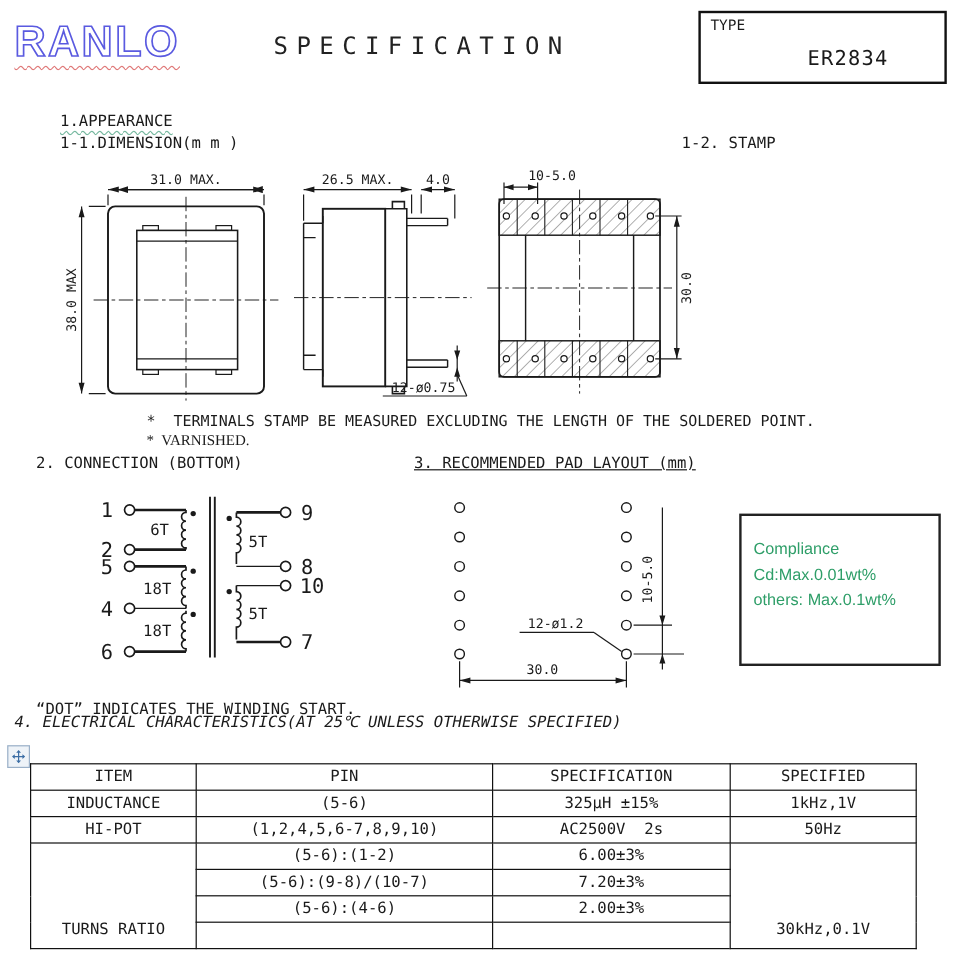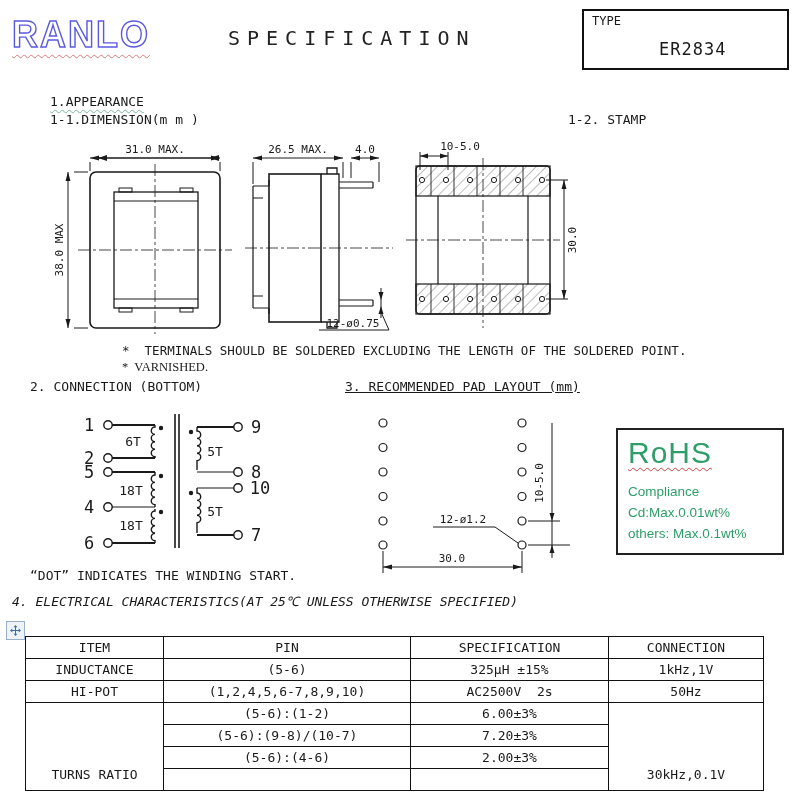--- a/index.html
+++ b/index.html
@@ -11,21 +11,21 @@
   
   .logo{
     left:12px;top:14px;font-family:"Liberation Sans",sans-serif;
     font-size:36px;font-weight:bold;letter-spacing:2px;
     color:transparent;-webkit-text-stroke:1.4px #5a5ae0;
     text-decoration:underline wavy #e07a7a;text-underline-offset:7px;text-decoration-thickness:1px;
   }
   .spec-title{left:228px;top:26px;font-size:20px;letter-spacing:7px;color:#222;}
   .type-box{left:582px;top:9px;width:203px;height:57px;border:2px solid #111;}
   .type-label{left:8px;top:3px;font-size:12px;}
-  .type-value{left:75px;top:28px;font-size:17px;letter-spacing:1px;}
+  .type-value{left:89px;top:28px;font-size:17px;letter-spacing:1px;}
   .h13{font-size:13px;white-space:pre;}
   .h12{font-size:12.5px;white-space:pre;}
   .squiggle{text-decoration:underline wavy #77b9a0;text-underline-offset:3px;text-decoration-thickness:1px;}
   svg text{font-family:"DejaVu Sans Mono",monospace;fill:#1a1a1a;}
   .dimtxt{font-size:11px;}
   .pinnum{font-size:17px;}
   .turns{font-size:13px;}
   
   .rohs-box{left:616px;top:428px;width:168px;height:127px;border:2px solid #222;
     font-family:"Liberation Sans",sans-serif;color:#2e9e68;padding:6px 10px;box-sizing:border-box;}
@@ -169,21 +169,21 @@
 
     <line x1="148" y1="44" x2="170" y2="44" stroke-width="1"></line>
     <line x1="148" y1="163" x2="170" y2="163" stroke-width="1"></line>
     <line x1="166" y1="44" x2="166" y2="163" stroke-width="1"></line>
     <path d="M166,44 l-2.5,9 h5 z M166,163 l-2.5,-9 h5 z" fill="#1a1a1a" stroke="none"></path>
   </g>
   <text x="62" y="14" text-anchor="middle" class="dimtxt">10-5.0</text>
   <text x="178" y="104" text-anchor="middle" class="dimtxt" transform="rotate(-90 178 104)">30.0</text>
 </svg>
 
-<div class="abs h12" style="left:122px;top:343px;">*  TERMINALS SHOULD BE SOLDERED EXCLUDING THE LENGTH OF THE SOLDERED POINT.</div>
+<div class="abs h12" style="left:122px;top:343px;">*  TERMINALS STAMP BE MEASURED EXCLUDING THE LENGTH OF THE SOLDERED POINT.</div>
 <div class="abs h12" style="left:122px;top:360px;font-family:Liberation Serif, serif;">*  VARNISHED.</div>
 
 <div class="abs h13" style="left:30px;top:379px;">2. CONNECTION (BOTTOM)</div>
 <div class="abs h13" style="left:345px;top:379px;text-decoration:underline;">3. RECOMMENDED PAD LAYOUT (mm)</div>
 
 <svg class="abs" style="left:75px;top:396px;" width="235" height="165" viewBox="0 0 235 165">
   <g stroke="#1a1a1a" fill="none">
 
     <line x1="100" y1="18" x2="100" y2="152" stroke-width="1.6"></line>
     <line x1="104" y1="18" x2="104" y2="152" stroke-width="1.6"></line>
@@ -273,27 +273,26 @@
     <line x1="167" y1="153" x2="167" y2="175" stroke-width="1"></line>
     <line x1="28" y1="169" x2="167" y2="169" stroke-width="1"></line>
     <path d="M28,169 l9,-2.5 v5 z M167,169 l-9,-2.5 v5 z" fill="#1a1a1a" stroke="none"></path>
   </g>
   <text x="188" y="85" text-anchor="middle" class="dimtxt" transform="rotate(-90 188 85)">10-5.0</text>
   <text x="108" y="125" text-anchor="middle" class="dimtxt">12-ø1.2</text>
   <text x="97" y="164" text-anchor="middle" class="dimtxt">30.0</text>
 </svg>
 
 <div class="abs rohs-box">
-  <div class="rohs-title">RoHS</div>
   <div class="rohs-line" style="margin-top:14px;">Compliance</div>
   <div class="rohs-line">Cd:Max.0.01wt%</div>
   <div class="rohs-line">others: Max.0.1wt%</div>
 </div>
 
-<div class="abs h13" style="left:30px;top:568px;">“DOT” INDICATES THE WINDING START.</div>
+<div class="abs h13" style="left:30px;top:584px;">“DOT” INDICATES THE WINDING START.</div>
 <div class="abs h13" style="left:12px;top:592px;font-style:italic;">4. ELECTRICAL CHARACTERISTICS(AT 25℃ UNLESS OTHERWISE SPECIFIED)</div>
 
 <div class="abs handle">
   <svg width="11" height="11" viewBox="0 0 11 11">
     <g stroke="#3c6ea5" stroke-width="1" fill="#3c6ea5">
       <line x1="5.5" y1="1" x2="5.5" y2="10"></line>
         <line x1="1" y1="5.5" x2="10" y2="5.5"></line>
       <path d="M5.5,0 l-2,2.3 h4 z M5.5,11 l-2,-2.3 h4 z M0,5.5 l2.3,-2 v4 z M11,5.5 l-2.3,-2 v4 z" stroke="none"></path>
     </g>
   </svg>
@@ -305,21 +304,21 @@
         <col style="width:138px">
         <col style="width:247px">
         <col style="width:198px">
         <col style="width:155px">
       </colgroup>
     <tbody>
         <tr>
       <td>ITEM</td>
       <td>PIN</td>
       <td>SPECIFICATION</td>
-      <td>CONNECTION</td>
+      <td>SPECIFIED</td>
     </tr>
     <tr>
       <td>INDUCTANCE</td>
       <td>(5-6)</td>
       <td>325μH ±15%</td>
       <td>1kHz,1V</td>
     </tr>
     <tr>
       <td>HI-POT</td>
       <td>(1,2,4,5,6-7,8,9,10)</td>

